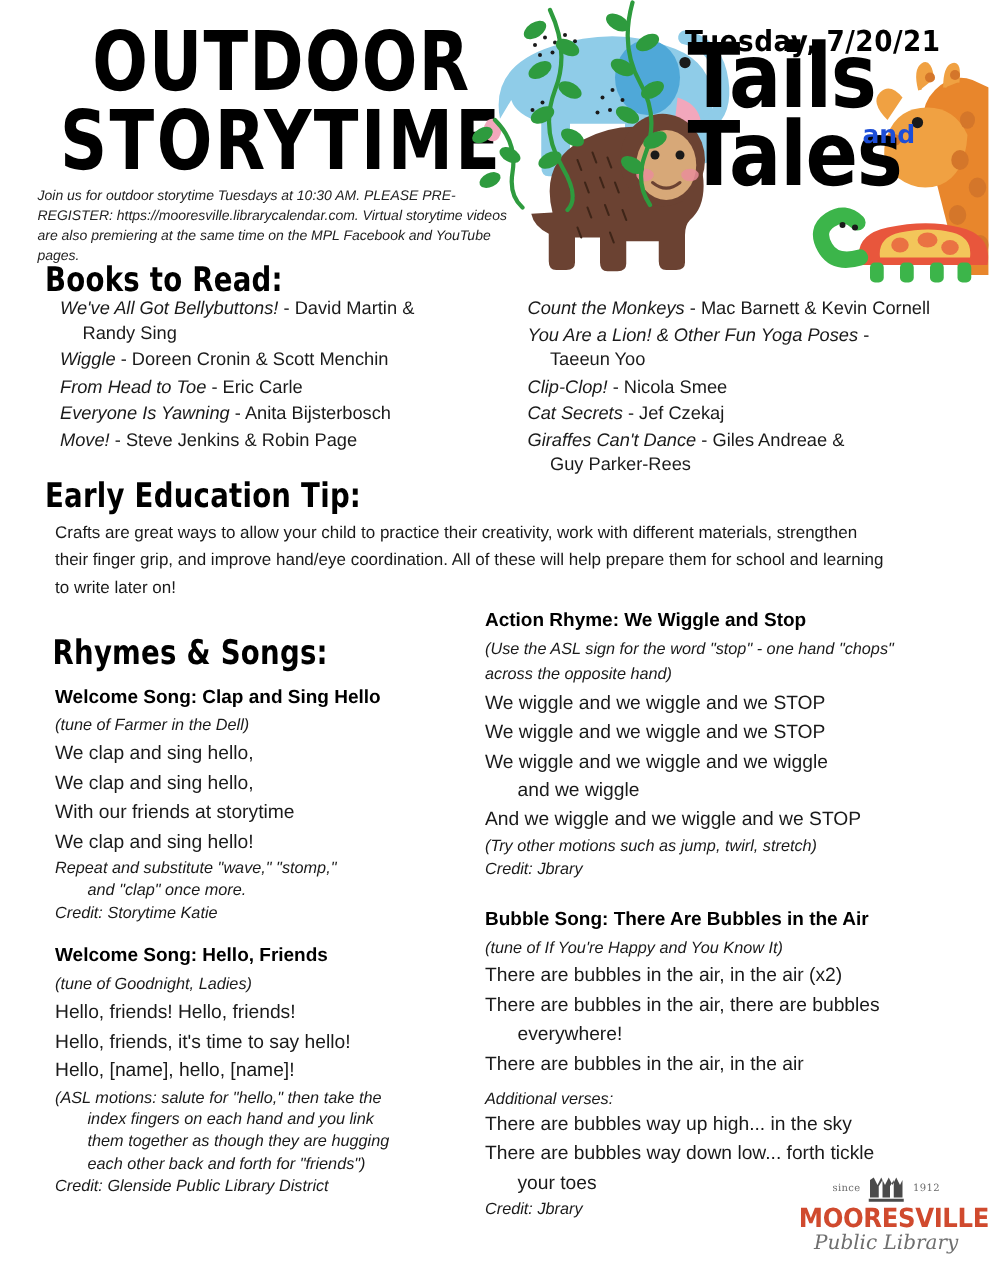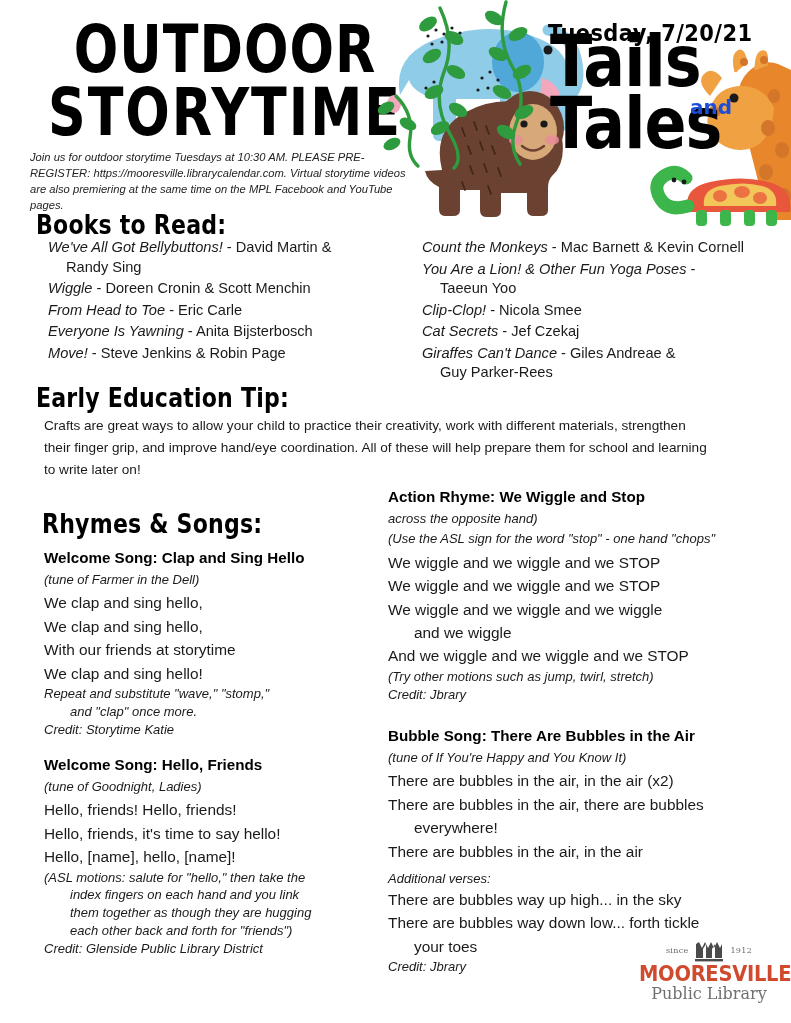--- a/index.html
+++ b/index.html
@@ -103,21 +103,21 @@
   .since-txt{
     font-family:"DejaVu Serif", serif;
     font-size:8px;color:#6a6a6a;letter-spacing:0.3px;
   }
   .logo-name{
     font-family:"DejaVu Sans", sans-serif;font-weight:bold;
     font-size:19.5px;color:#D04A2E;letter-spacing:-0.3px;
     transform:scaleY(1.08);transform-origin:center top;line-height:1.02;
   }
   .logo-sub{
-    font-family:"DejaVu Serif", serif;
+    font-family:"DejaVu Serif", serif;font-style:italic;
     font-size:16px;color:#6f6f6f;line-height:1.15;margin-top:1px;
   }
 </style>
 </head>
 <body>
 
 <div class="page">
 
   <div class="header">
 
@@ -307,22 +307,22 @@
       <div class="note ind">index fingers on each hand and you link</div>
       <div class="note ind">them together as though they are hugging</div>
       <div class="note ind">each other back and forth for "friends")</div>
       <div class="credit">Credit: Glenside Public Library District</div>
     </div>
   </div>
 
   <div class="colR">
     <div class="song">
       <div class="song-title">Action Rhyme: We Wiggle and Stop</div>
+      <div class="tune">(Use the ASL sign for the word "stop" - one hand "chops"</div>
       <div class="tune">across the opposite hand)</div>
-      <div class="tune">(Use the ASL sign for the word "stop" - one hand "chops"</div>
       <div class="lyric">We wiggle and we wiggle and we STOP</div>
       <div class="lyric">We wiggle and we wiggle and we STOP</div>
       <div class="lyric">We wiggle and we wiggle and we wiggle</div>
       <div class="lyric ind">and we wiggle</div>
       <div class="lyric">And we wiggle and we wiggle and we STOP</div>
       <div class="note">(Try other motions such as jump, twirl, stretch)</div>
       <div class="credit">Credit: Jbrary</div>
     </div>
 
     <div class="sp6"></div>

